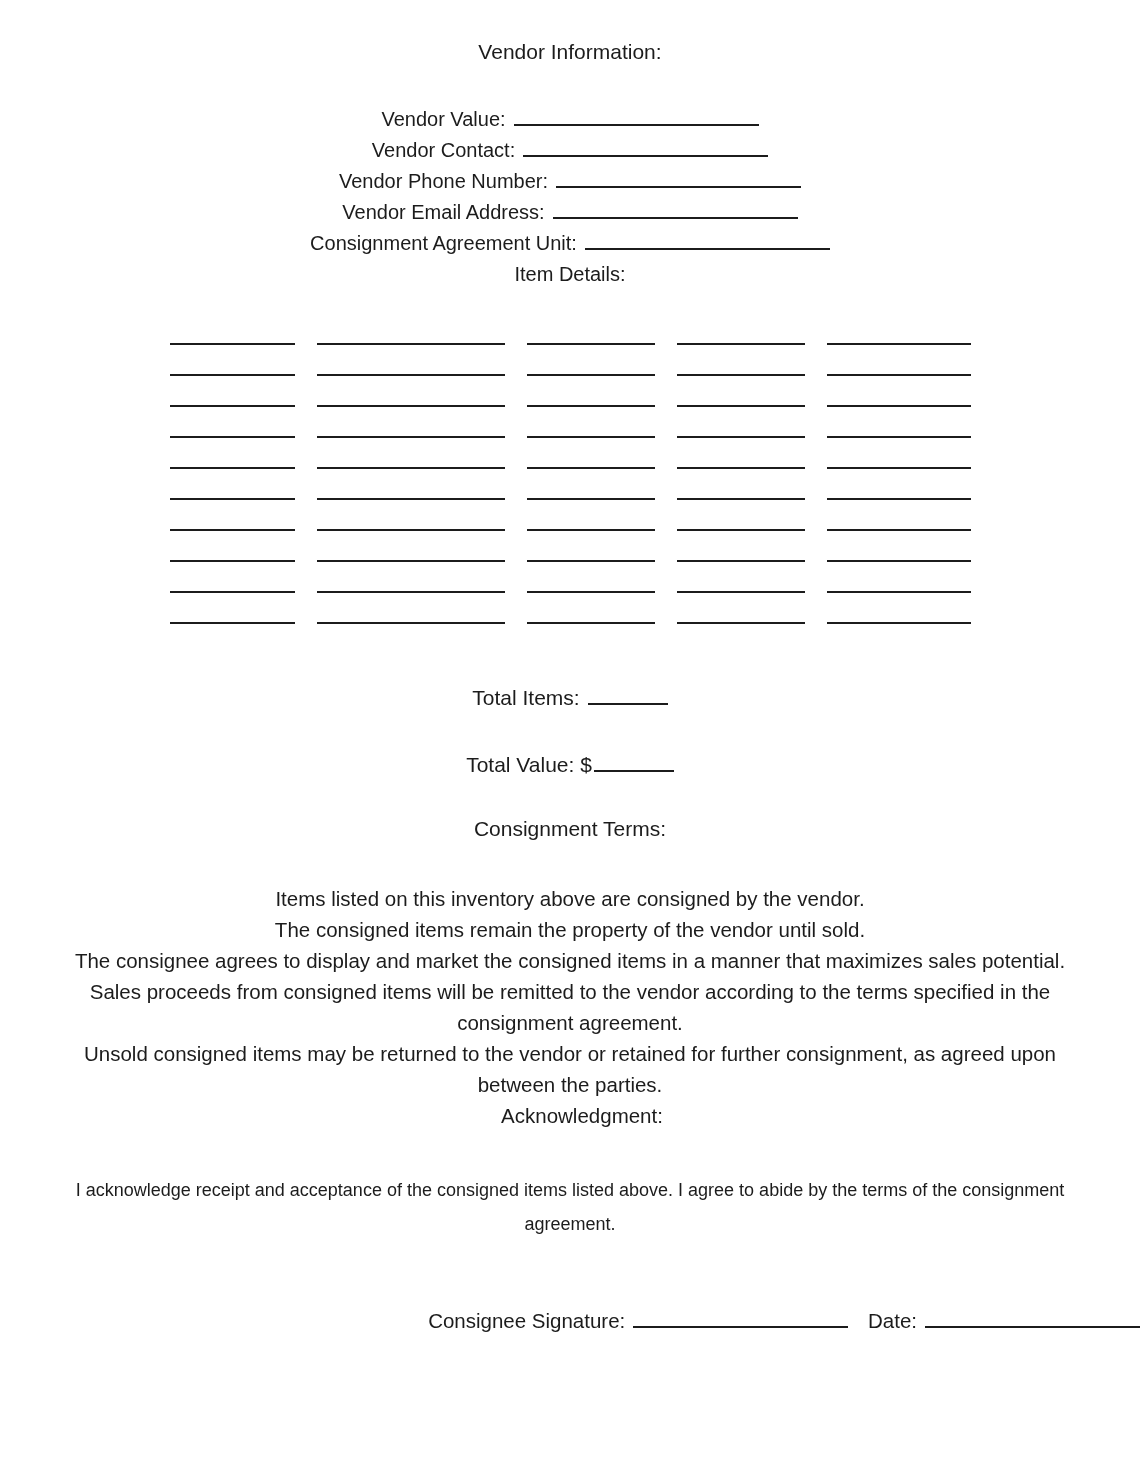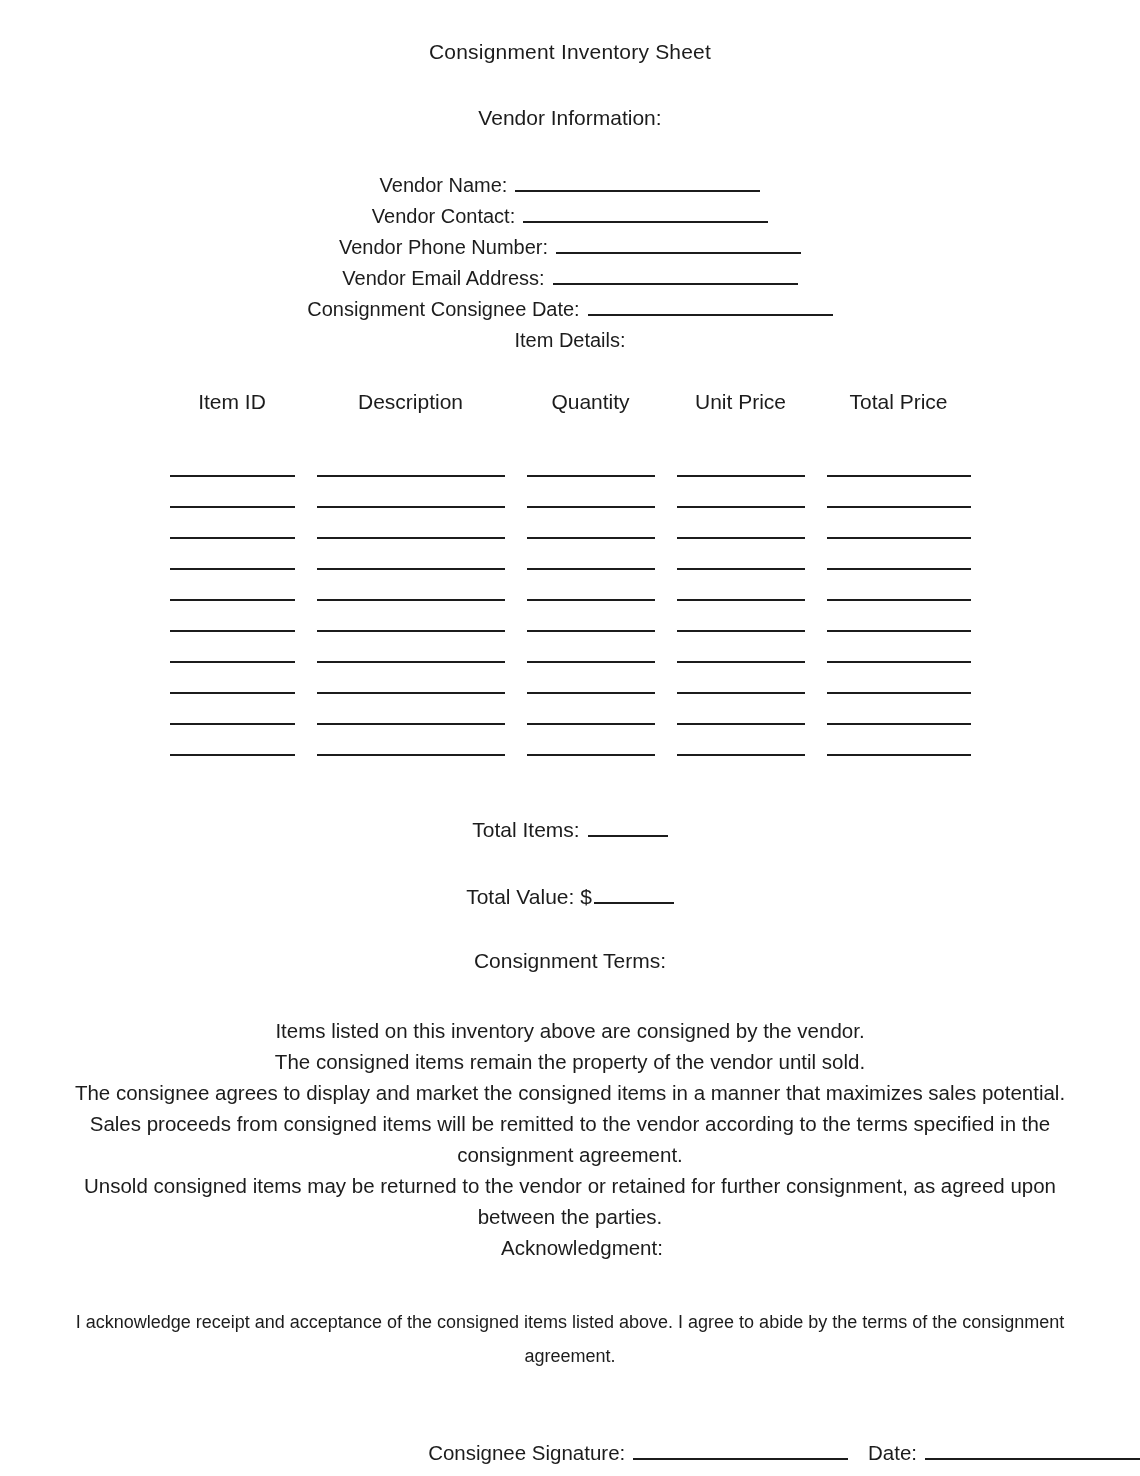--- a/index.html
+++ b/index.html
@@ -115,52 +115,44 @@
     white-space: nowrap;
     font-size: 20.5px;
   }
   .signature-row .date-label { margin-left: 14px; }
 </style>
 </head>
 <body>
 
 <div>
 
-  <div class="doc-title center">Consignment Inventory Sheet</div>
 
   <div class="section-heading center">Vendor Information:</div>
 
   <div class="vendor-fields">
     <div class="field-row">
-      <span>Vendor Name:</span><span class="blank w245"></span>
+      <span>Vendor Value:</span><span class="blank w245"></span>
     </div>
     <div class="field-row">
       <span>Vendor Contact:</span><span class="blank w245"></span>
     </div>
     <div class="field-row">
       <span>Vendor Phone Number:</span><span class="blank w245"></span>
     </div>
     <div class="field-row">
       <span>Vendor Email Address:</span><span class="blank w245"></span>
     </div>
     <div class="field-row">
-      <span>Consignment Consignee Date:</span><span class="blank w245"></span>
+      <span>Consignment Agreement Unit:</span><span class="blank w245"></span>
     </div>
   </div>
 
   <div class="item-details-heading">Item Details:</div>
 
   <div class="items-table">
-    <div class="col-row table-header">
-      <span class="col c1">Item ID</span>
-      <span class="col c2">Description</span>
-      <span class="col c3">Quantity</span>
-      <span class="col c4">Unit Price</span>
-      <span class="col c5">Total Price</span>
-    </div>
     <div class="table-body">
     <div class="col-row">
       <span class="col c1"><span class="cell-blank"></span></span>
       <span class="col c2"><span class="cell-blank"></span></span>
       <span class="col c3"><span class="cell-blank"></span></span>
       <span class="col c4"><span class="cell-blank"></span></span>
       <span class="col c5"><span class="cell-blank"></span></span>
     </div>
 
     <div class="col-row">

